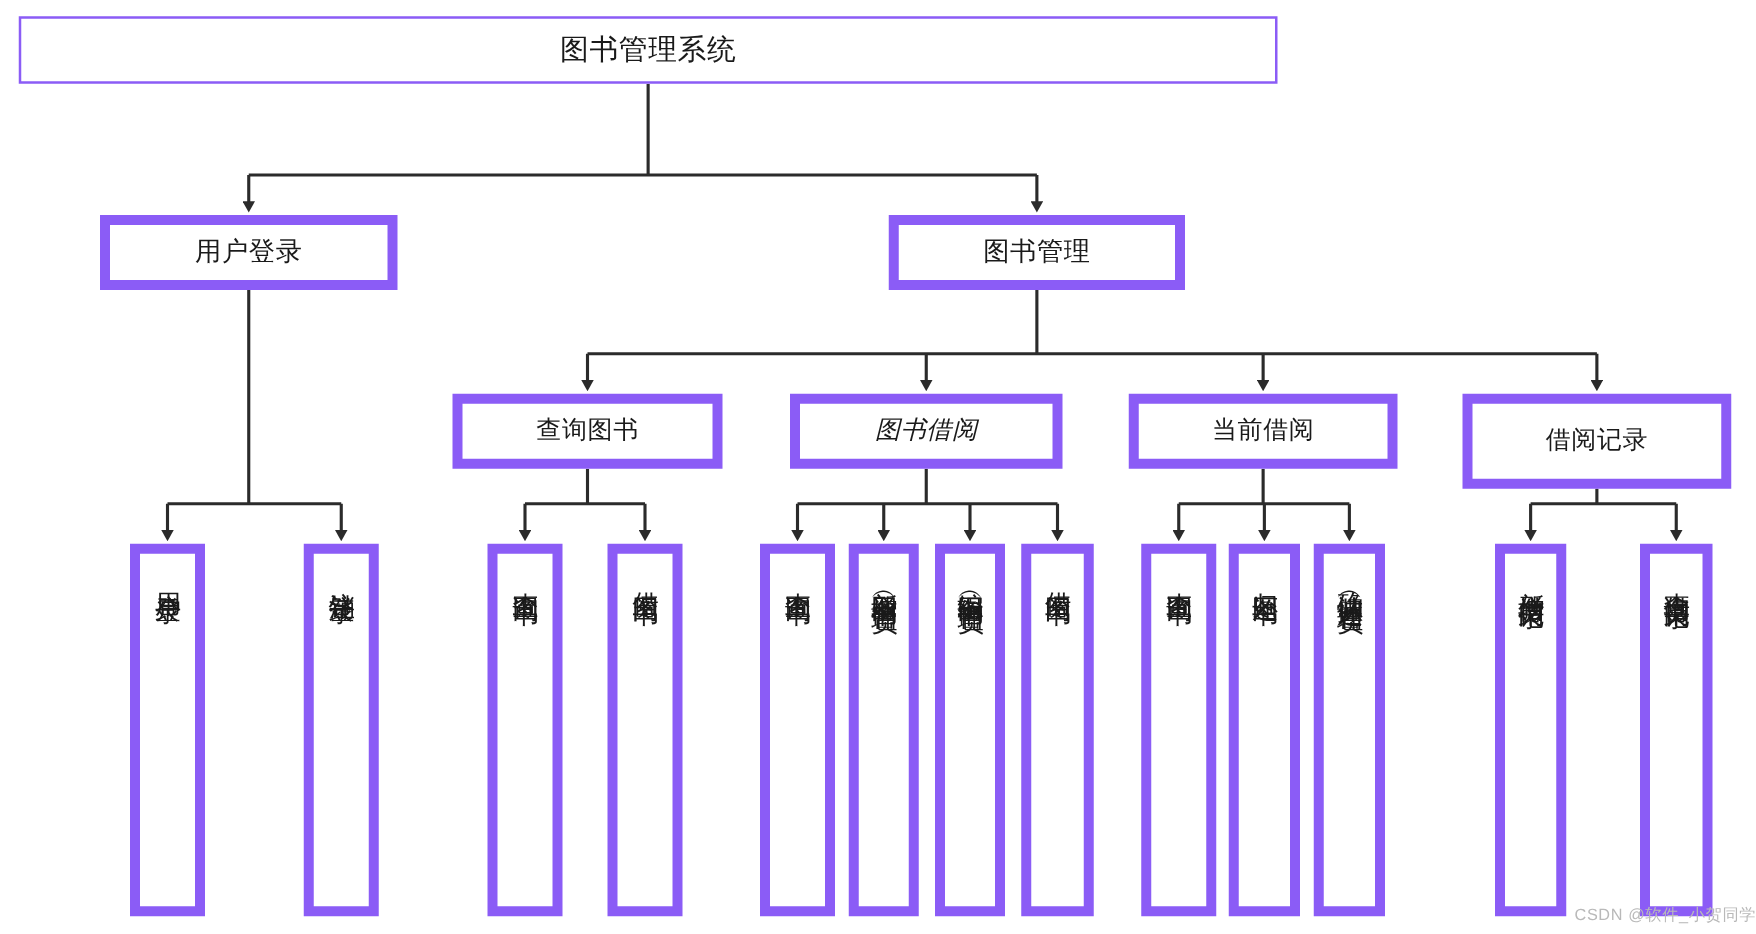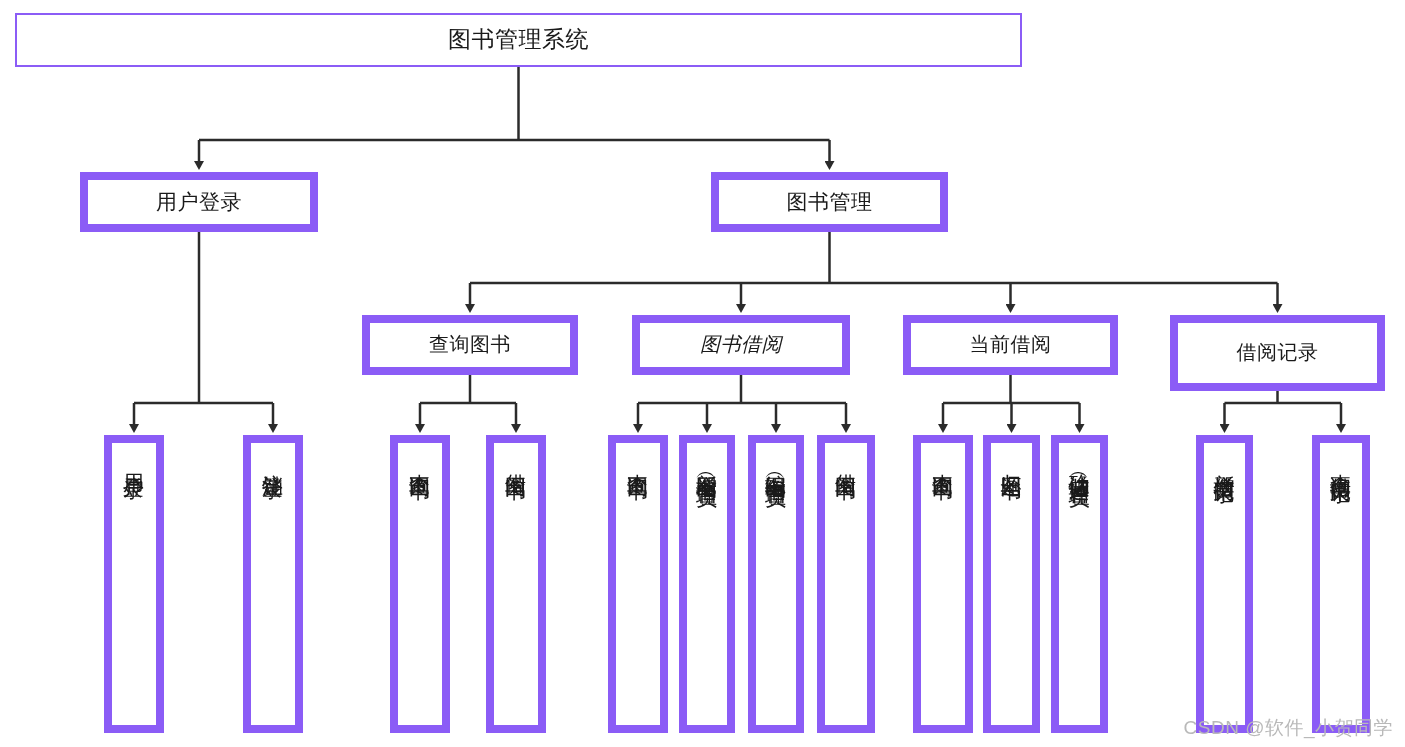--- a/index.html
+++ b/index.html
@@ -59,23 +59,23 @@
   .node.leaf .node-label {
     writing-mode: vertical-rl;
     text-orientation: upright;
     font-size: 21px;
     letter-spacing: 2px;
     line-height: 1.0;
     white-space: nowrap;
   }
   .watermark {
     position: absolute;
-    right: 12px;
+    right: 0;
     bottom: 6px;
-    font-size: 19px;
+    font-size: 13px;
     color: #b9b9b9;
     letter-spacing: 0.5px;
     z-index: 3;
     white-space: nowrap;
     user-select: none;
   }
 </style>
 </head>
 <body>
 

